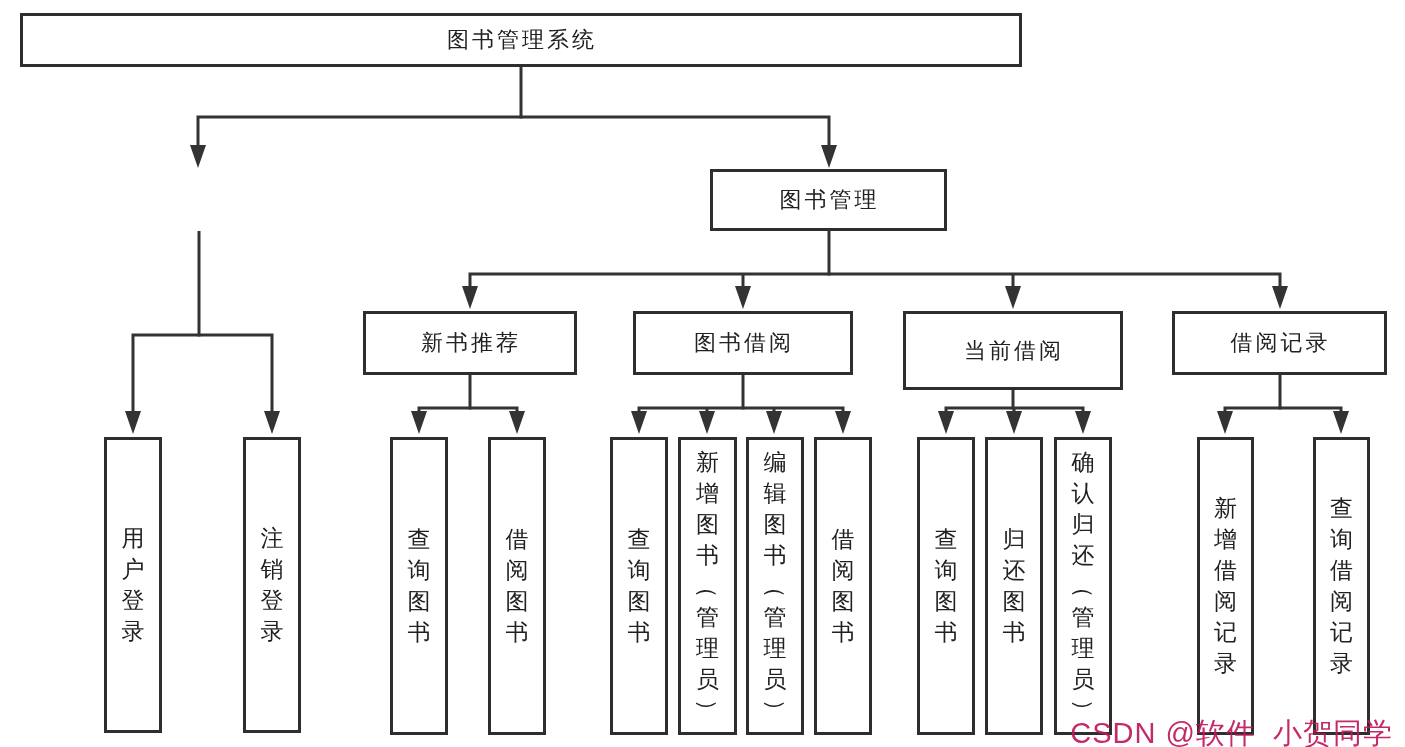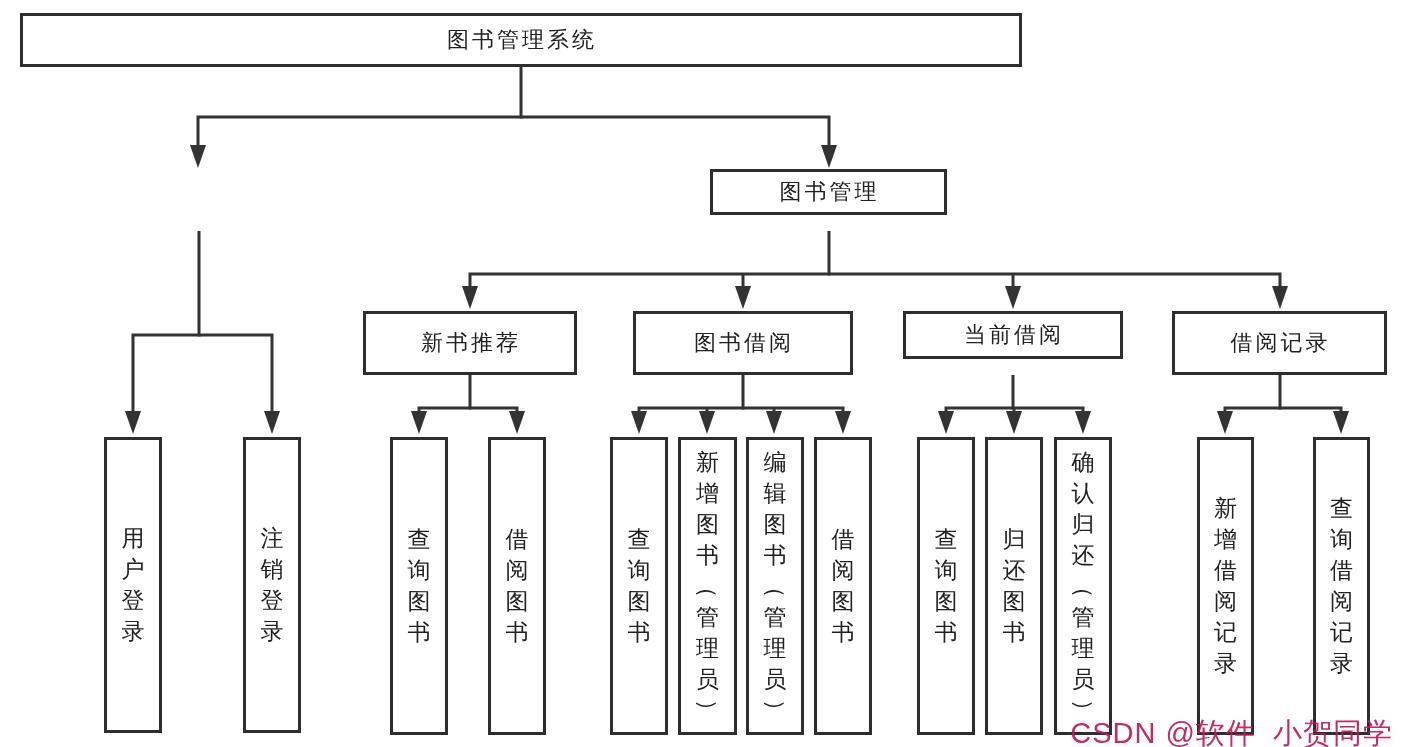--- a/index.html
+++ b/index.html
@@ -120,31 +120,31 @@
       <polygon points="1075,411 1091,411 1083,434"></polygon>
       <polygon points="1217,411 1233,411 1225,434"></polygon>
       <polygon points="1333,411 1349,411 1341,434"></polygon>
     </g>
   </svg>
 
   <div class="node hbox" style="left:20px; top:13px; width:1002px; height:54px;">
     <span class="label">图书管理系统</span>
   </div>
 
-  <div class="node hbox" style="left:710px; top:169px; width:237px; height:46px;">
+  <div class="node hbox" style="left:710px; top:169px; width:237px; height:62px;">
     <span class="label">图书管理</span>
   </div>
 
   <div class="node hbox" style="left:363px; top:311px; width:214px; height:64px;">
     <span class="label">新书推荐</span>
   </div>
   <div class="node hbox" style="left:633px; top:311px; width:220px; height:64px;">
     <span class="label">图书借阅</span>
   </div>
-  <div class="node hbox" style="left:903px; top:311px; width:220px; height:48px;">
+  <div class="node hbox" style="left:903px; top:311px; width:220px; height:79px;">
     <span class="label">当前借阅</span>
   </div>
   <div class="node hbox" style="left:1172px; top:311px; width:215px; height:64px;align-items:center;">
     <span class="label">借阅记录</span>
   </div>
 
   <div class="node" style="left:104px; top:437px; width:58px; height:296px;">
     <span class="vtext">
         <span class="vchar">用</span>
         <span class="vchar">户</span>

